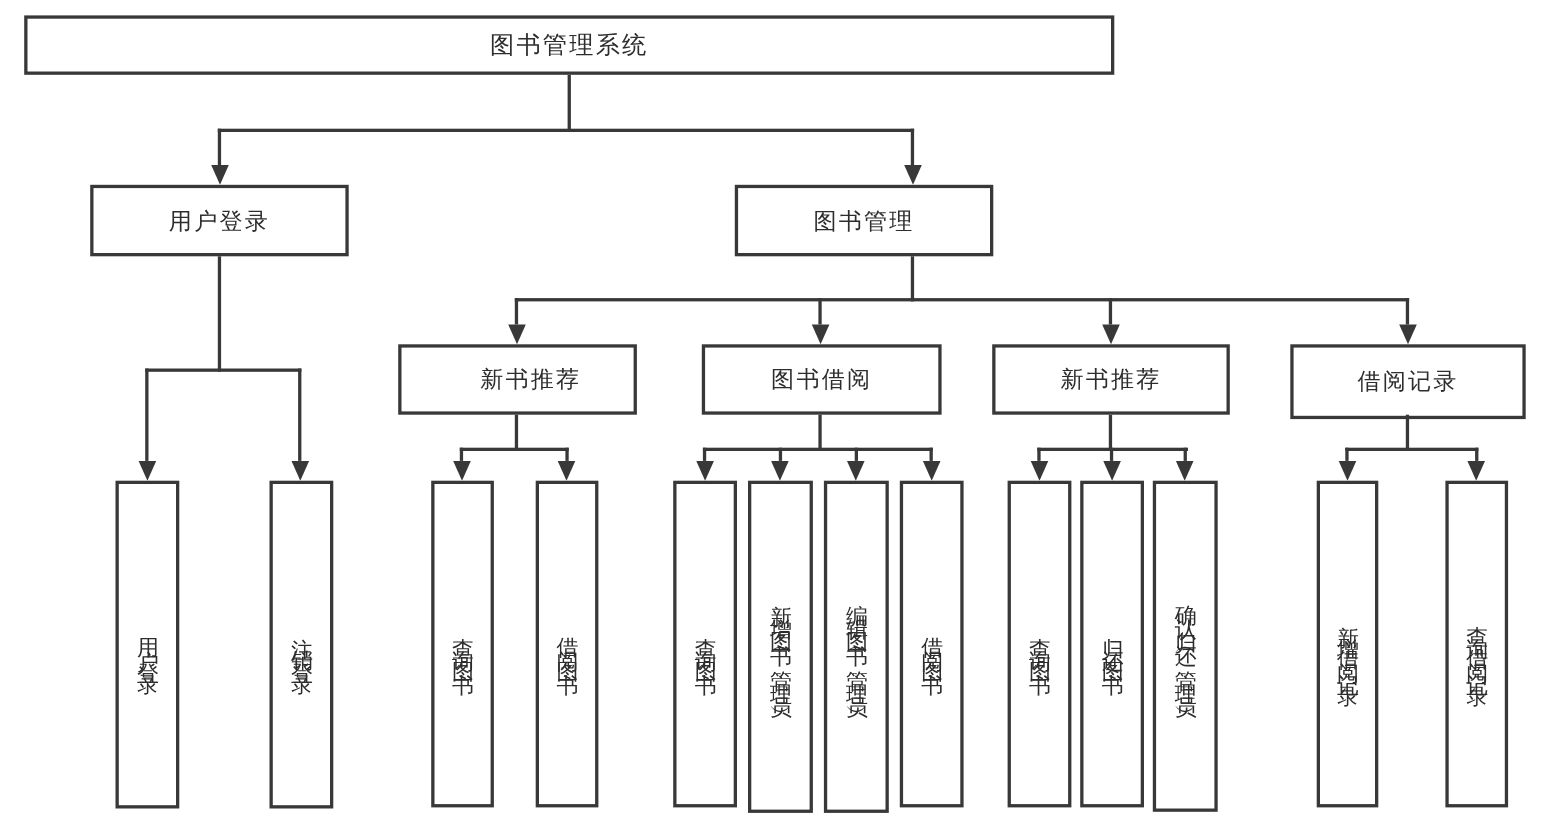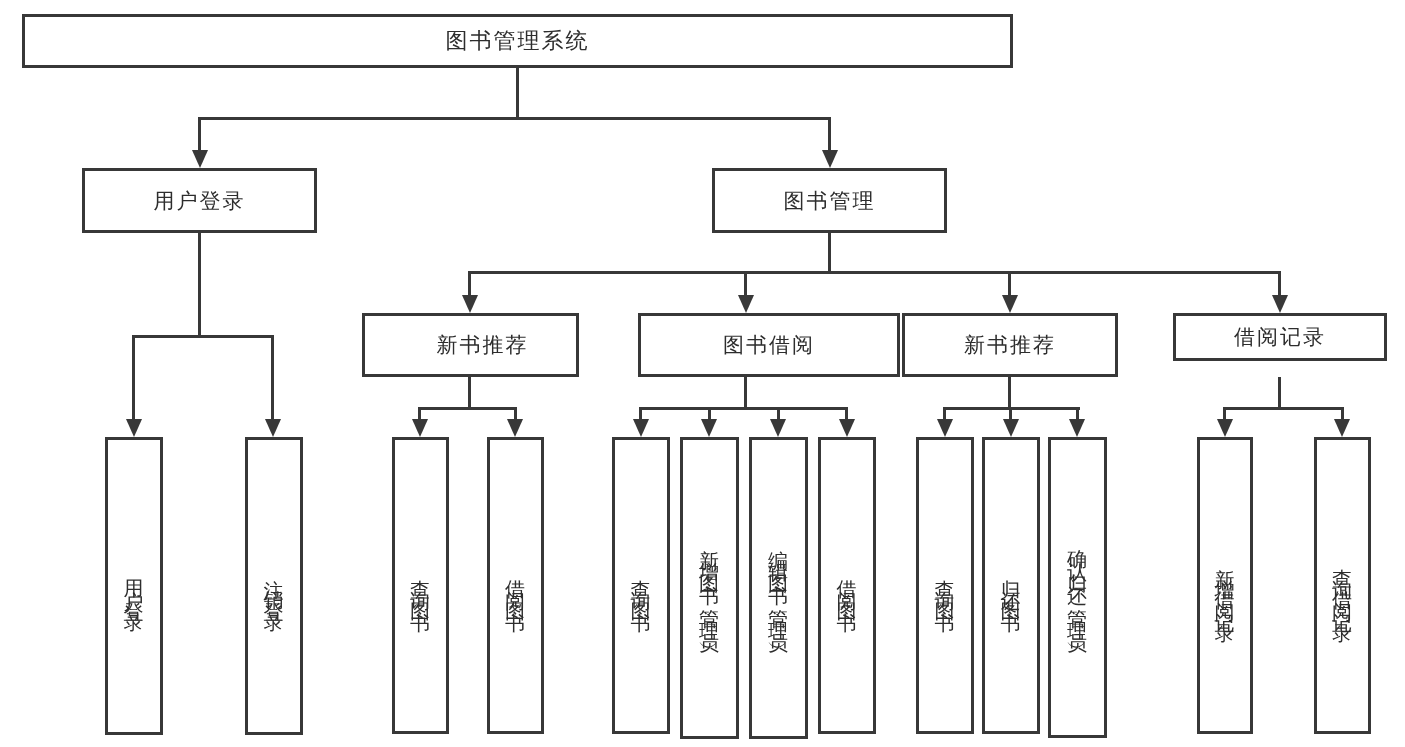--- a/index.html
+++ b/index.html
@@ -47,21 +47,21 @@
   <div class="v" style="left:516px;top:68px;height:51px;"></div>
   <div class="h" style="left:198px;top:117px;width:633px;"></div>
   <div class="v" style="left:198px;top:117px;height:33px;"></div>
   <div class="ar" style="left:192px;top:150px;"></div>
   <div class="v" style="left:828px;top:117px;height:33px;"></div>
   <div class="ar" style="left:822px;top:150px;"></div>
 
   <div class="bx hnode" style="left:82px;top:168px;width:235px;height:65px;">
     <span>用户登录</span>
   </div>
-  <div class="bx hnode" style="left:712px;top:168px;width:235px;height:65px;">
+  <div class="bx hnode" style="left:668px;top:168px;width:235px;height:65px;">
     <span>图书管理</span>
   </div>
 
   <div class="v" style="left:198px;top:233px;height:105px;"></div>
   <div class="h" style="left:132px;top:335px;width:142px;"></div>
   <div class="v" style="left:132px;top:335px;height:84px;"></div>
   <div class="ar" style="left:126px;top:419px;"></div>
   <div class="v" style="left:271px;top:335px;height:84px;"></div>
   <div class="ar" style="left:265px;top:419px;"></div>
 
@@ -72,27 +72,27 @@
   <div class="v" style="left:744px;top:271px;height:24px;"></div>
   <div class="ar" style="left:738px;top:295px;"></div>
   <div class="v" style="left:1008px;top:271px;height:24px;"></div>
   <div class="ar" style="left:1002px;top:295px;"></div>
   <div class="v" style="left:1278px;top:271px;height:24px;"></div>
   <div class="ar" style="left:1272px;top:295px;"></div>
 
   <div class="bx hnode" style="left:362px;top:313px;width:217px;height:64px;padding-left:24px;">
     <span>新书推荐</span>
   </div>
-  <div class="bx hnode" style="left:638px;top:313px;width:262px;height:64px;font-family:Liberation Mono, monospace;">
+  <div class="bx hnode" style="left:638px;top:313px;width:218px;height:64px;font-family:Liberation Mono, monospace;">
     <span>图书借阅</span>
   </div>
   <div class="bx hnode" style="left:902px;top:313px;width:216px;height:64px;">
     <span>新书推荐</span>
   </div>
-  <div class="bx hnode" style="left:1173px;top:313px;width:214px;height:48px;text-align:right;">
+  <div class="bx hnode" style="left:1173px;top:313px;width:214px;height:68px;text-align:right;">
     <span>借阅记录</span>
   </div>
 
   <div class="v" style="left:468px;top:377px;height:33px;"></div>
   <div class="h" style="left:418px;top:407px;width:99px;"></div>
   <div class="v" style="left:418px;top:407px;height:12px;"></div>
   <div class="ar" style="left:412px;top:419px;"></div>
   <div class="v" style="left:514px;top:407px;height:12px;"></div>
   <div class="ar" style="left:507px;top:419px;"></div>
 

